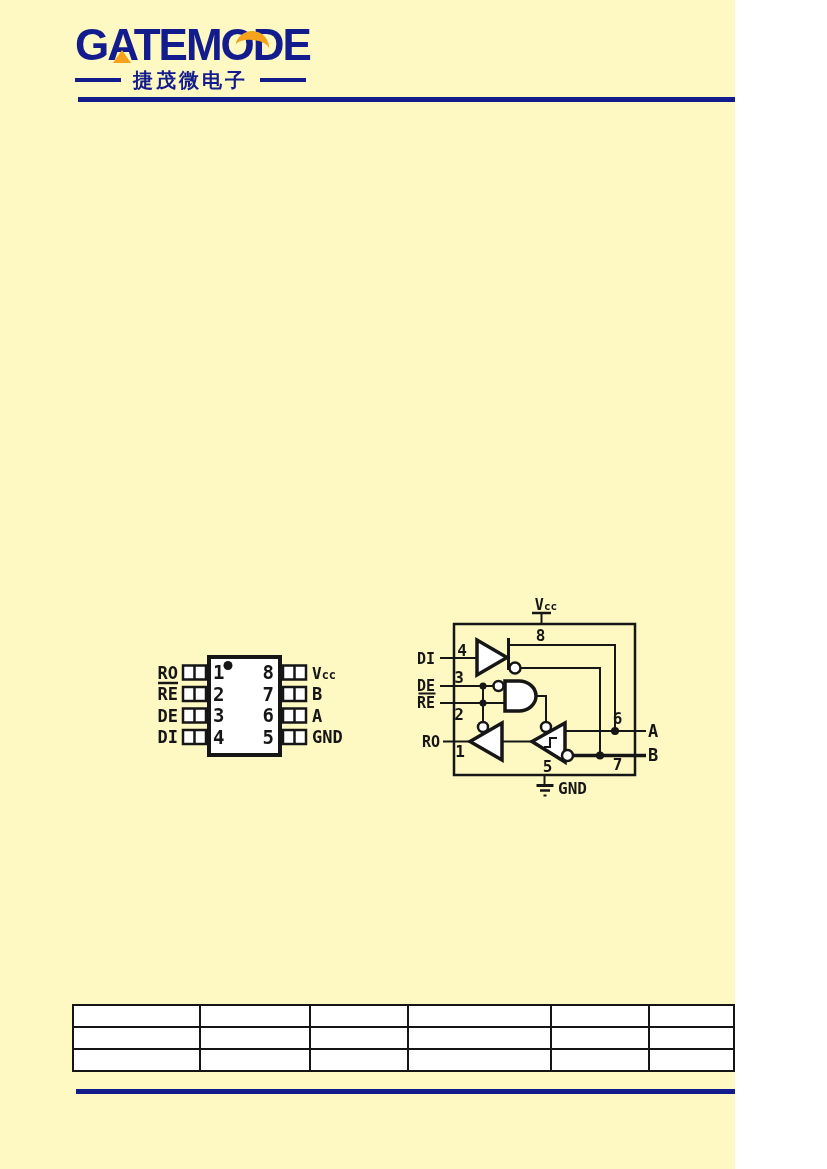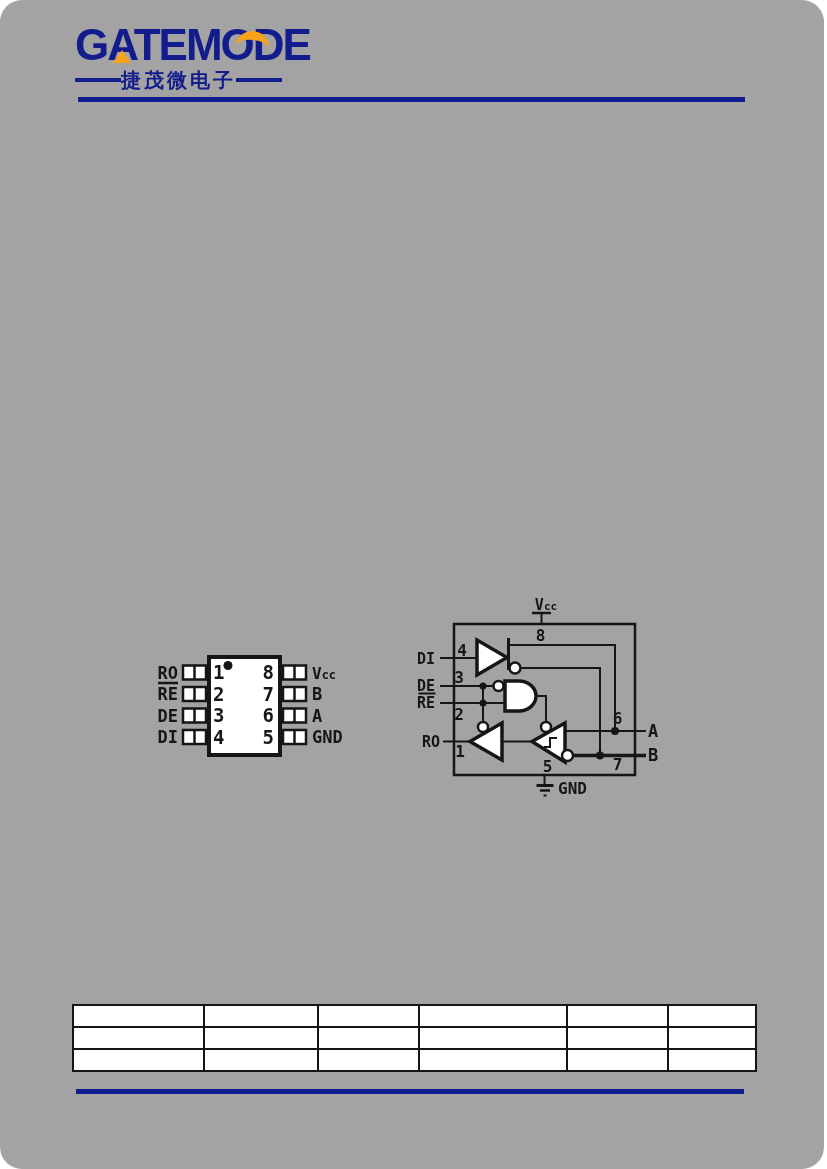--- a/index.html
+++ b/index.html
@@ -1,40 +1,40 @@
 <!DOCTYPE html>
 <html style="--navy: #131c8c; --orange: #f6a21b; --ink: #161616;"><head>
 <meta charset="utf-8">
 <style>
   :root { --navy:#131c8c; --orange:#f6a21b; --ink:#161616; }
   * { margin:0; padding:0; box-sizing:border-box; }
   html,body { background:#ffffff; }
   .page {
-    position:relative; width:824px; height:1169px; background:#a3a3a3;
-    font-family:"Liberation Sans", sans-serif; overflow:hidden;border-radius:22px;
+    position:relative; width:735px; height:1169px; background:#fef9c3;
+    font-family:"Liberation Sans", sans-serif; overflow:hidden;
   }
   
   .logo { position:absolute; left:75px; top:24px; width:262px; }
   .logo-word {
     position:relative; z-index:1;
     font-family:"Liberation Sans", sans-serif; font-weight:bold;
     font-size:44px; line-height:0.95; letter-spacing:-2px; color:var(--navy);
   }
   .logo-a-tri {
     position:absolute; z-index:2; left:38px; top:26px; width:0; height:0;
     border-left:9px solid transparent; border-right:9px solid transparent;
     border-bottom:13px solid var(--orange);
   }
   .logo-o-arc {
     position:absolute; z-index:2; left:161px; top:7px; width:34px; height:18px;
     border-radius:17px 17px 0 0; border-top:9px solid var(--orange);
     transform:rotate(6deg); background:transparent;
   }
   .logo-cn {
-    display:flex; align-items:center; gap:0; margin-top:1px;
+    display:flex; align-items:center; gap:12px; margin-top:1px;
     color:var(--navy); font-weight:bold; font-size:20px; letter-spacing:3px;
     font-family:"DejaVu Sans", sans-serif;
   }
   .logo-dash { flex:0 0 46px; height:4px; background:var(--navy); }
   .rule { position:absolute; background:var(--navy); }
   .rule-header { left:78px; top:97px; width:667px; height:5px; }
   .rule-footer { left:76px; top:1089px; width:668px; height:5px; }
   
   .pinout-svg { position:absolute; left:150px; top:648px; }
   .func-svg   { position:absolute; left:415px; top:590px; }

